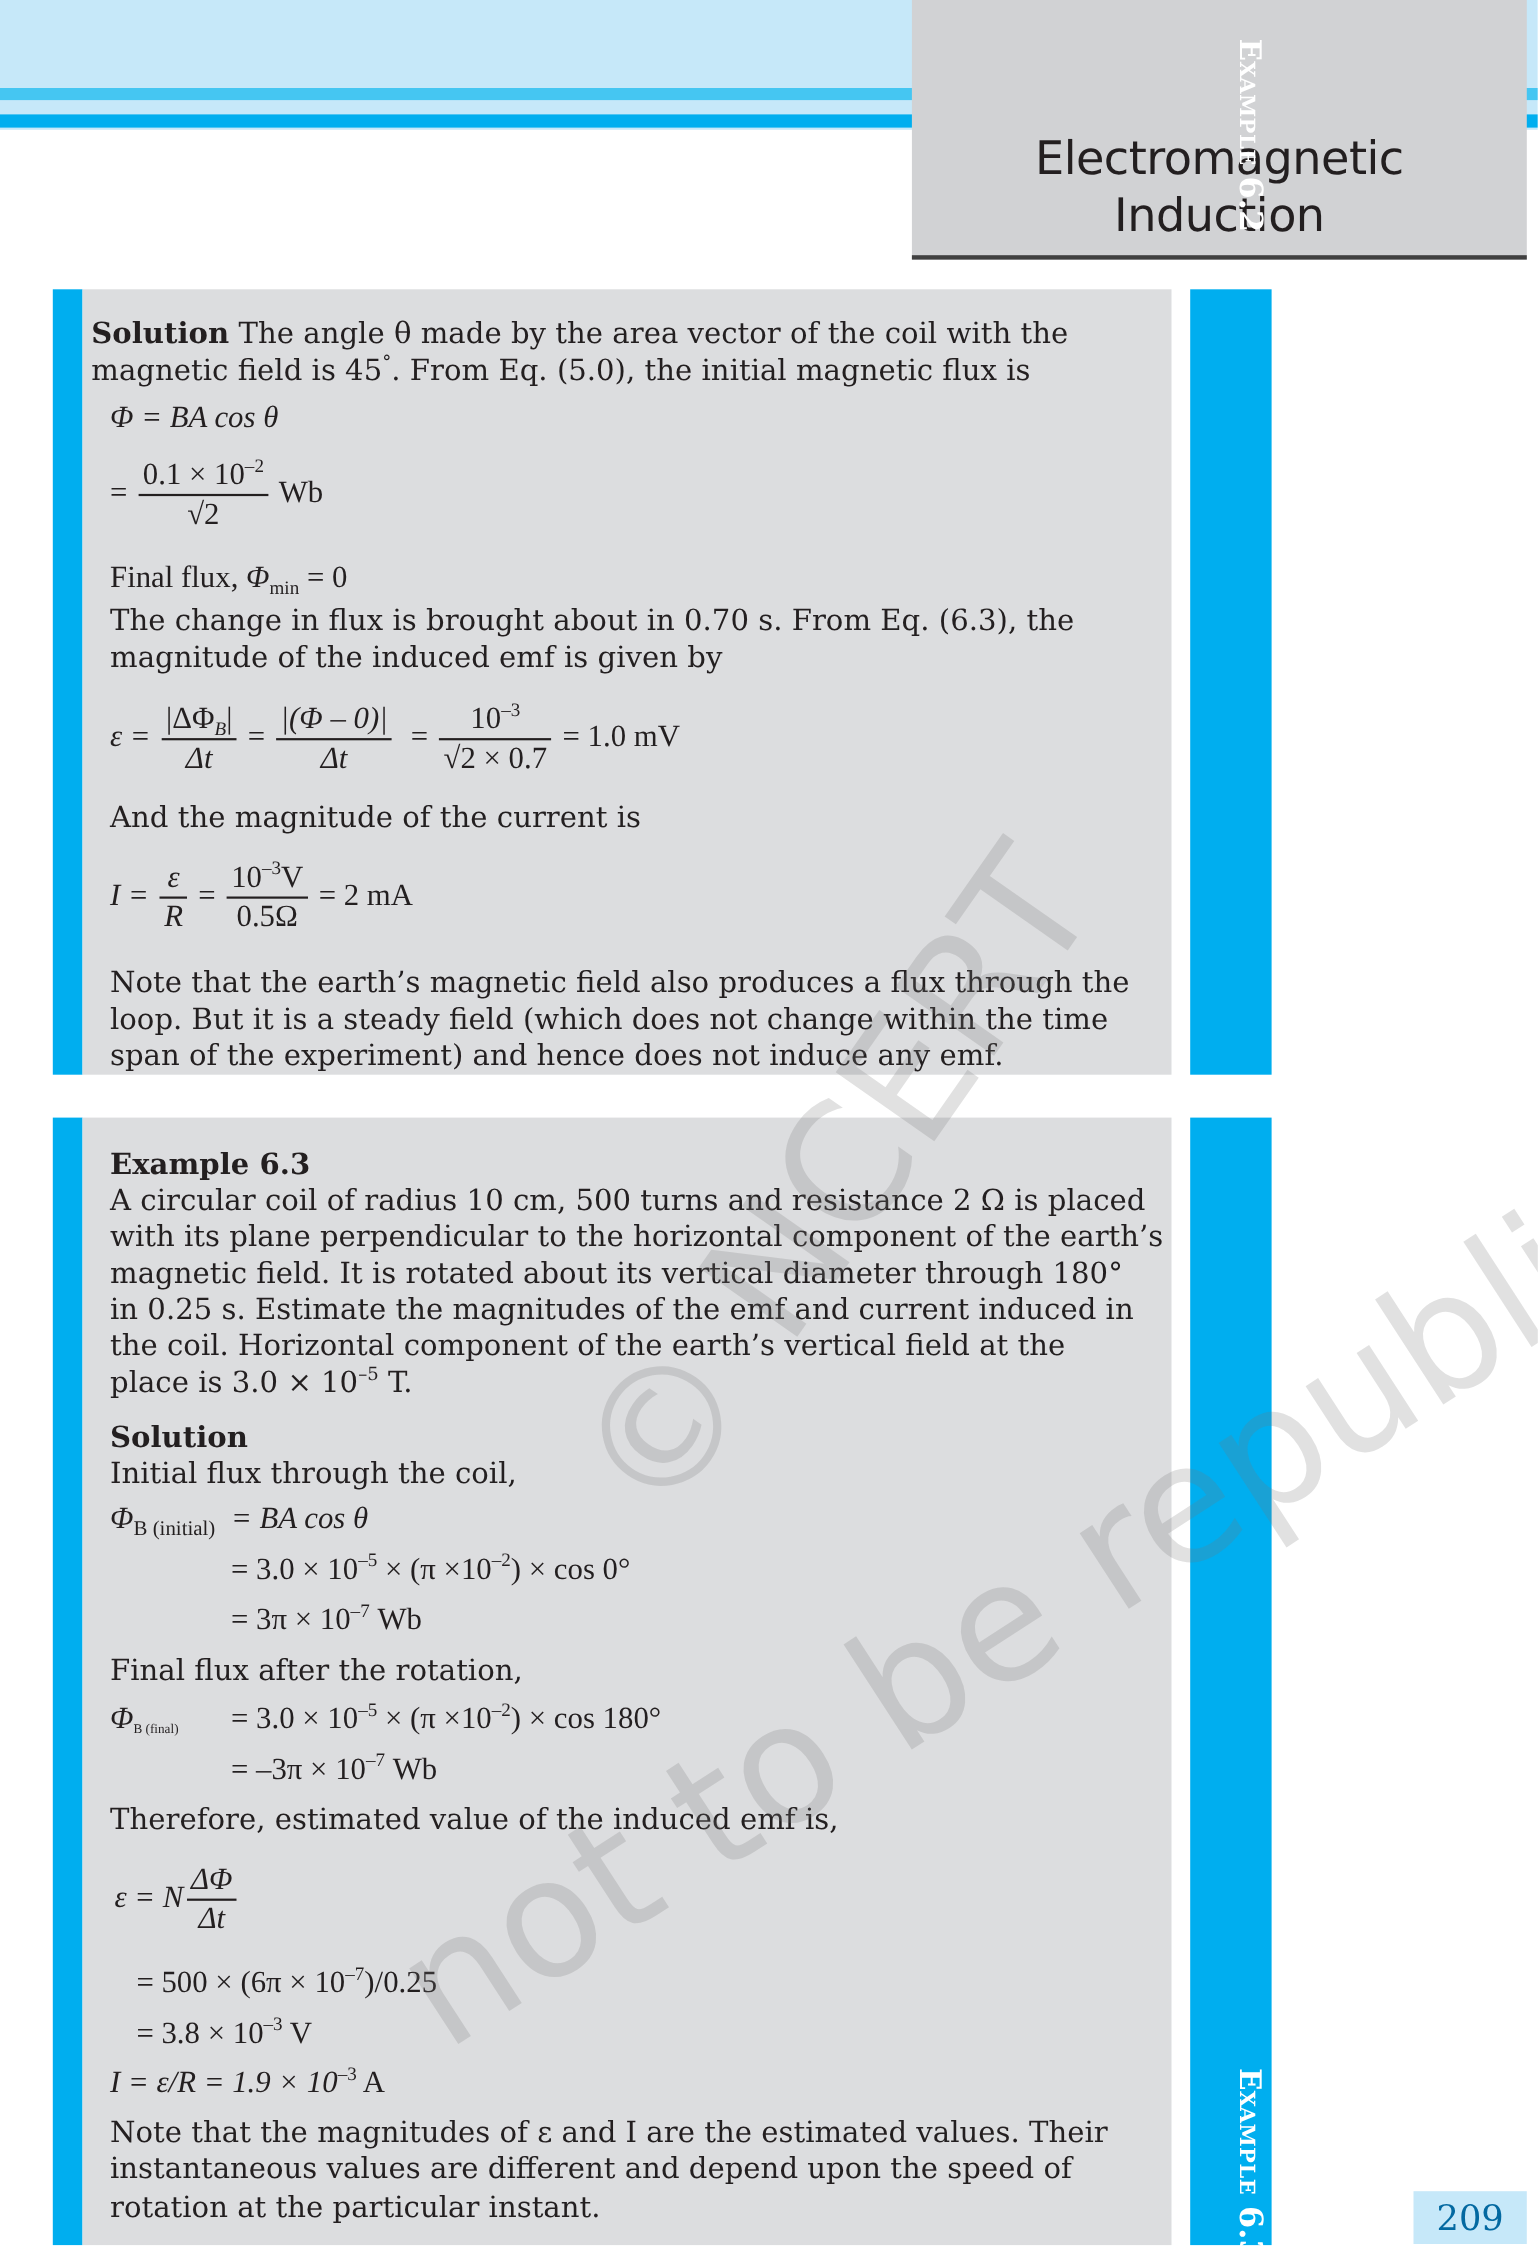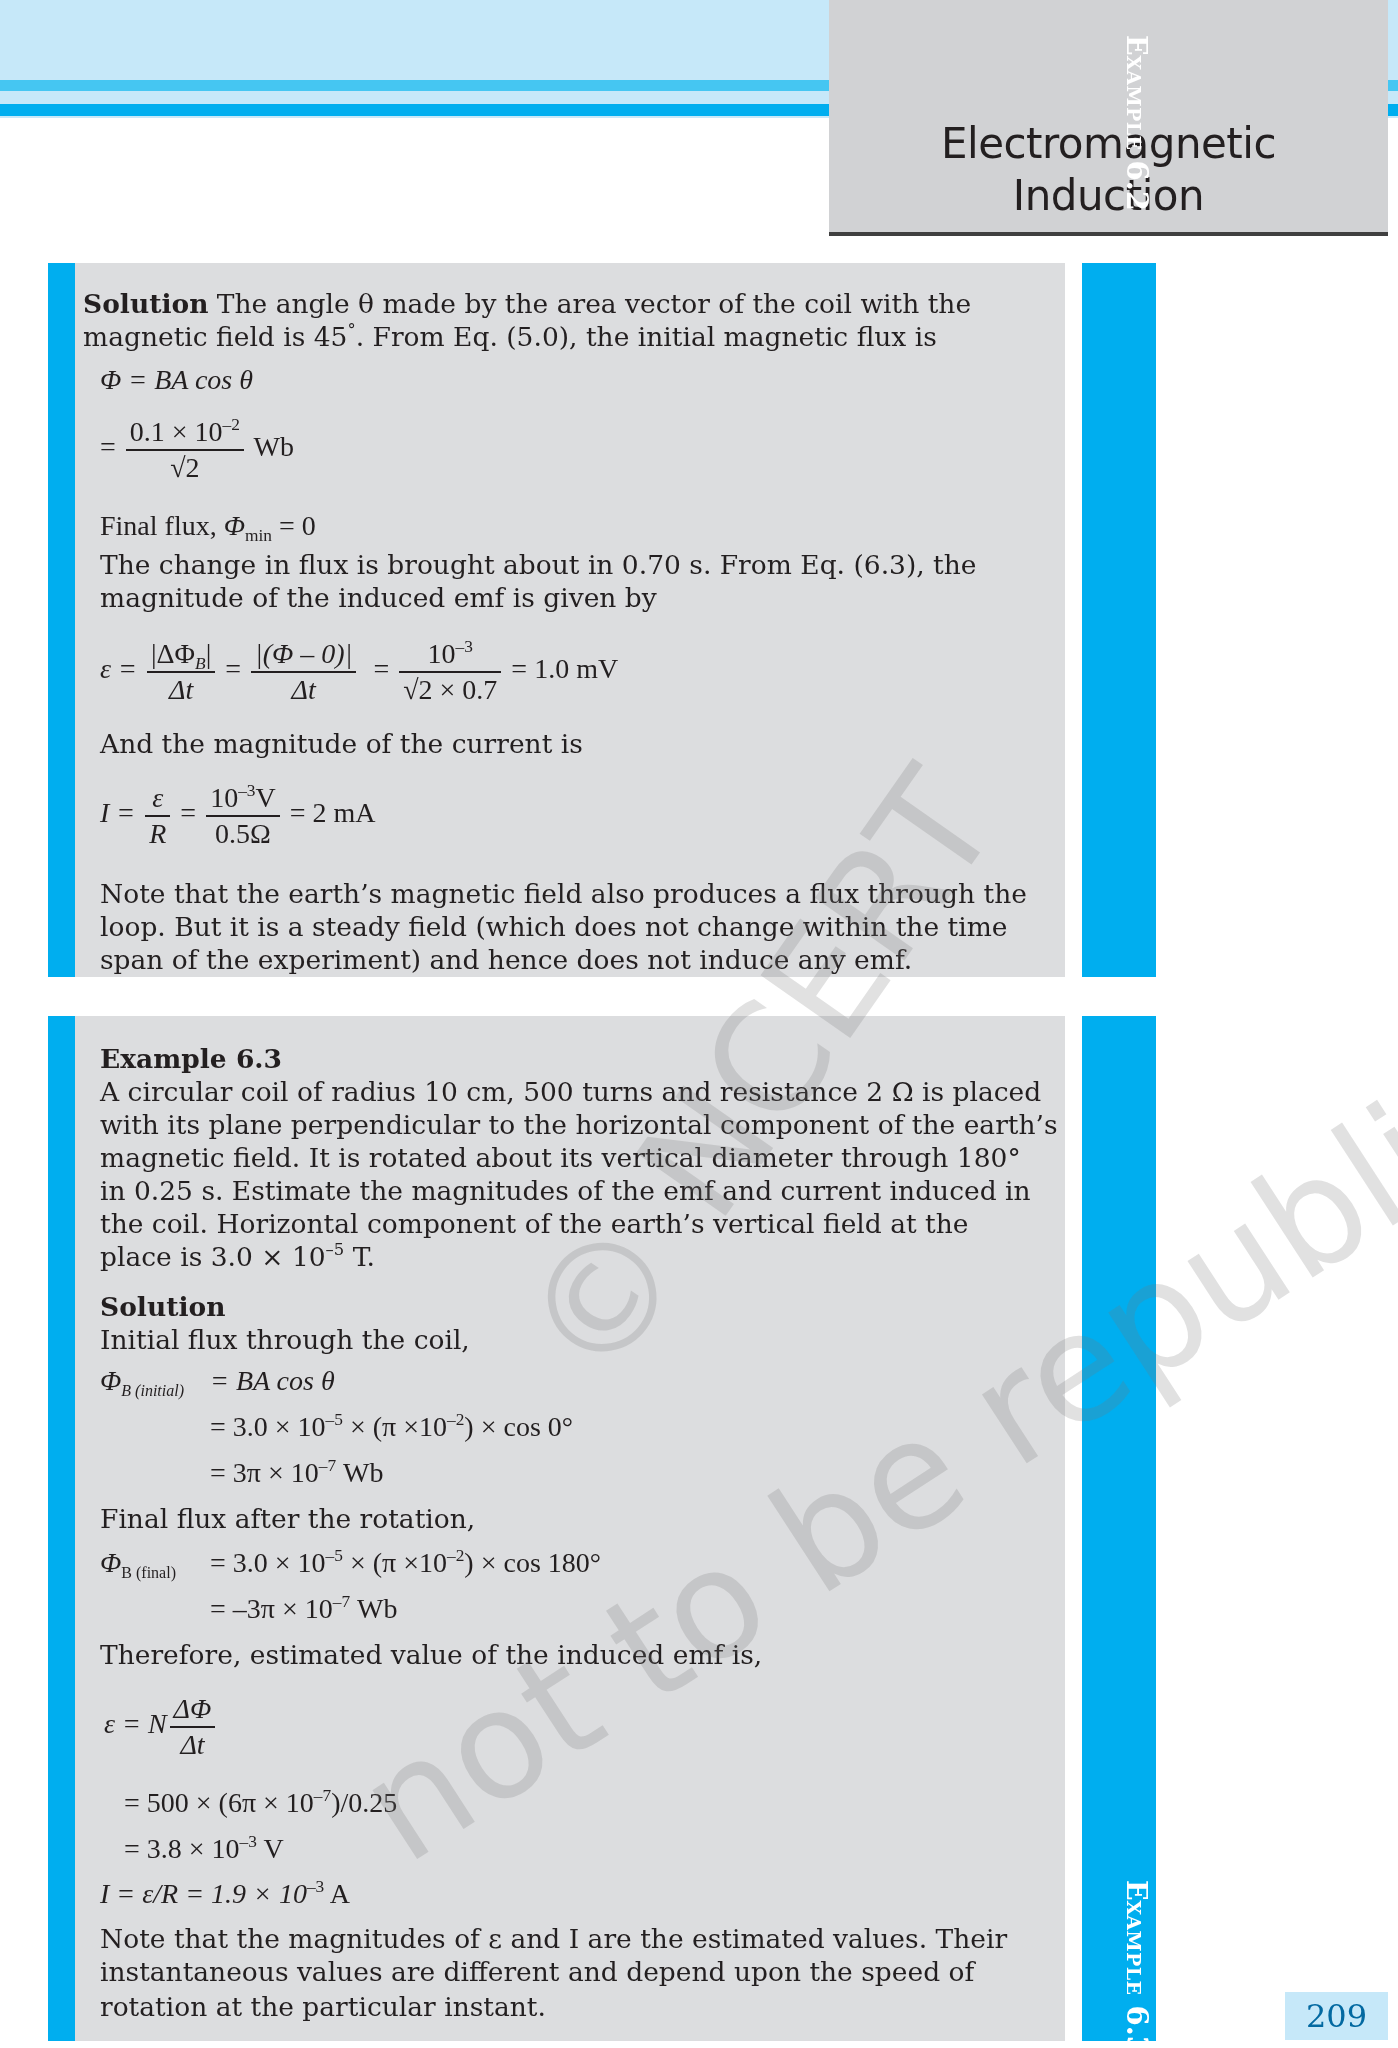--- a/index.html
+++ b/index.html
@@ -127,36 +127,36 @@
   <div class="line" style="top:132px;left:0;">in 0.25 s. Estimate the magnitudes of the emf and current induced in</div>
   <div class="line" style="top:165px;left:0;">the coil. Horizontal component of the earth’s vertical field at the</div>
   <div class="line" style="top:198px;left:0;">
     <span>place is 3.0 × 10</span><sup>–5</sup><span> T.</span>
   </div>
 
   <div class="line bold" style="top:248px;left:0;">Solution</div>
   <div class="line" style="top:281px;left:0;">Initial flux through the coil,</div>
 
   <div class="line math" style="top:322px;left:0;">
-    <i>Φ</i><sub style="font-size:16px;font-style:italic;">B (initial)</sub>
+    <i>Φ</i><sub style="font-size:19px;">B (initial)</sub>
   </div>
   <div class="line math" style="top:322px;left:110px;">
     <i>= BA cos θ</i>
   </div>
   <div class="line math" style="top:368px;left:110px;">
     <span>= 3.0 × 10</span><sup>–5</sup><span> × (π ×10</span><sup>–2</sup><span>) × cos 0°</span>
   </div>
   <div class="line math" style="top:414px;left:110px;">
     <span>= 3π × 10</span><sup>–7</sup><span> Wb</span>
   </div>
 
   <div class="line" style="top:460px;left:0;">Final flux after the rotation,</div>
 
   <div class="line math" style="top:504px;left:0;">
-    <i>Φ</i><sub style="font-size:16px;text-align:center;">B (final)</sub>
+    <i>Φ</i><sub style="font-size:12px;text-align:center;">B (final)</sub>
   </div>
   <div class="line math" style="top:504px;left:110px;">
     <span>= 3.0 × 10</span><sup>–5</sup><span> × (π ×10</span><sup>–2</sup><span>) × cos 180°</span>
   </div>
   <div class="line math" style="top:550px;left:110px;">
     <span>= –3π × 10</span><sup>–7</sup><span> Wb</span>
   </div>
 
   <div class="line" style="top:596px;left:0;">Therefore, estimated value of the induced emf is,</div>
 

